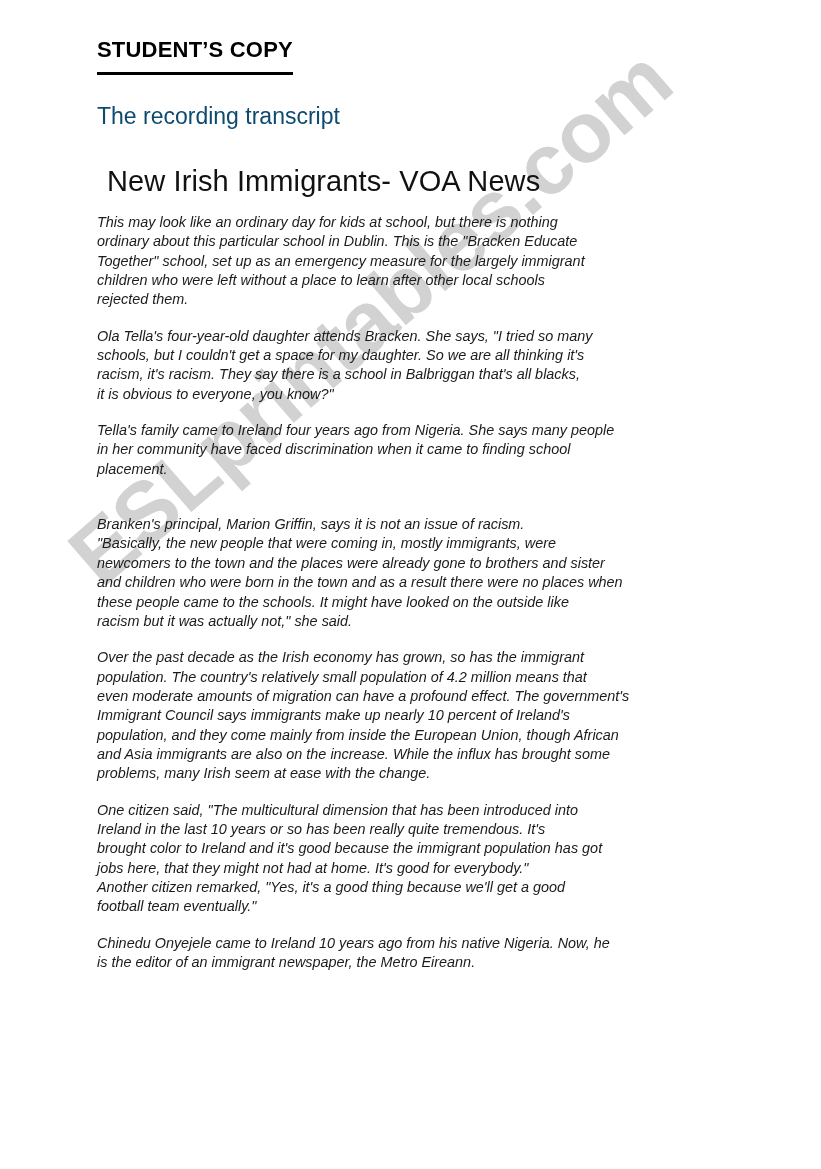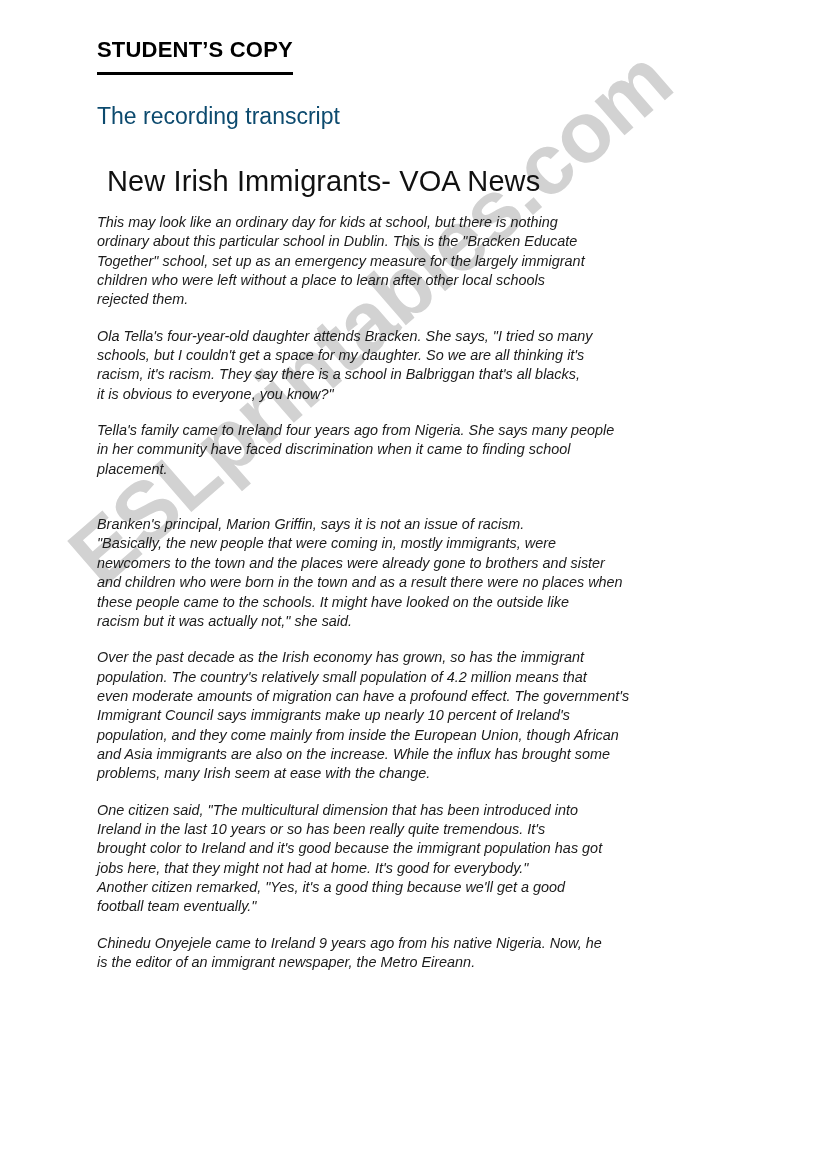--- a/index.html
+++ b/index.html
@@ -147,18 +147,18 @@
 Immigrant Council says immigrants make up nearly 10 percent of Ireland's
 population, and they come mainly from inside the European Union, though African
 and Asia immigrants are also on the increase. While the influx has brought some
 problems, many Irish seem at ease with the change.</p>
         <p class="para">One citizen said, "The multicultural dimension that has been introduced into
 Ireland in the last 10 years or so has been really quite tremendous. It's
 brought color to Ireland and it's good because the immigrant population has got
 jobs here, that they might not had at home. It's good for everybody."
 Another citizen remarked, "Yes, it's a good thing because we'll get a good
 football team eventually."</p>
-        <p class="para">Chinedu Onyejele came to Ireland 9 years ago from his native Nigeria. Now, he
+        <p class="para">Chinedu Onyejele came to Ireland 10 years ago from his native Nigeria. Now, he
 is the editor of an immigrant newspaper, the Metro Eireann.</p>
       </div>
 
   </div>
 </div>
 
 </body></html>

